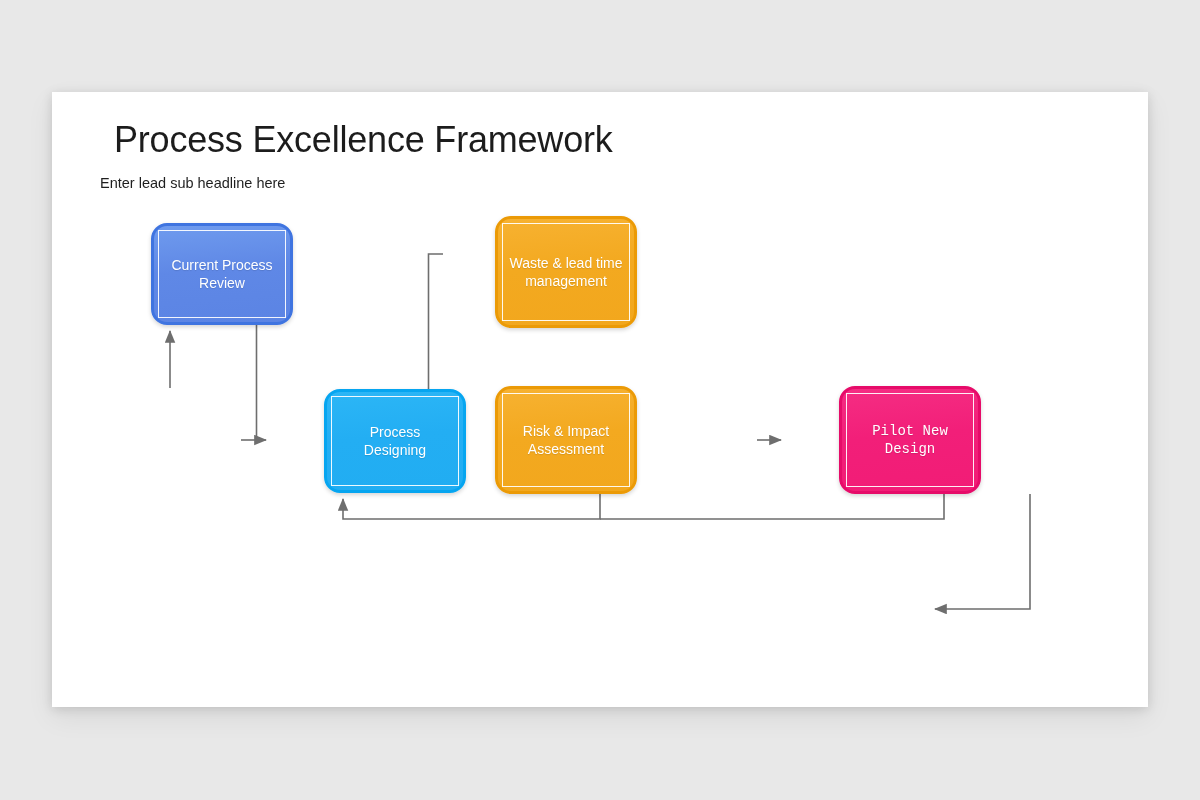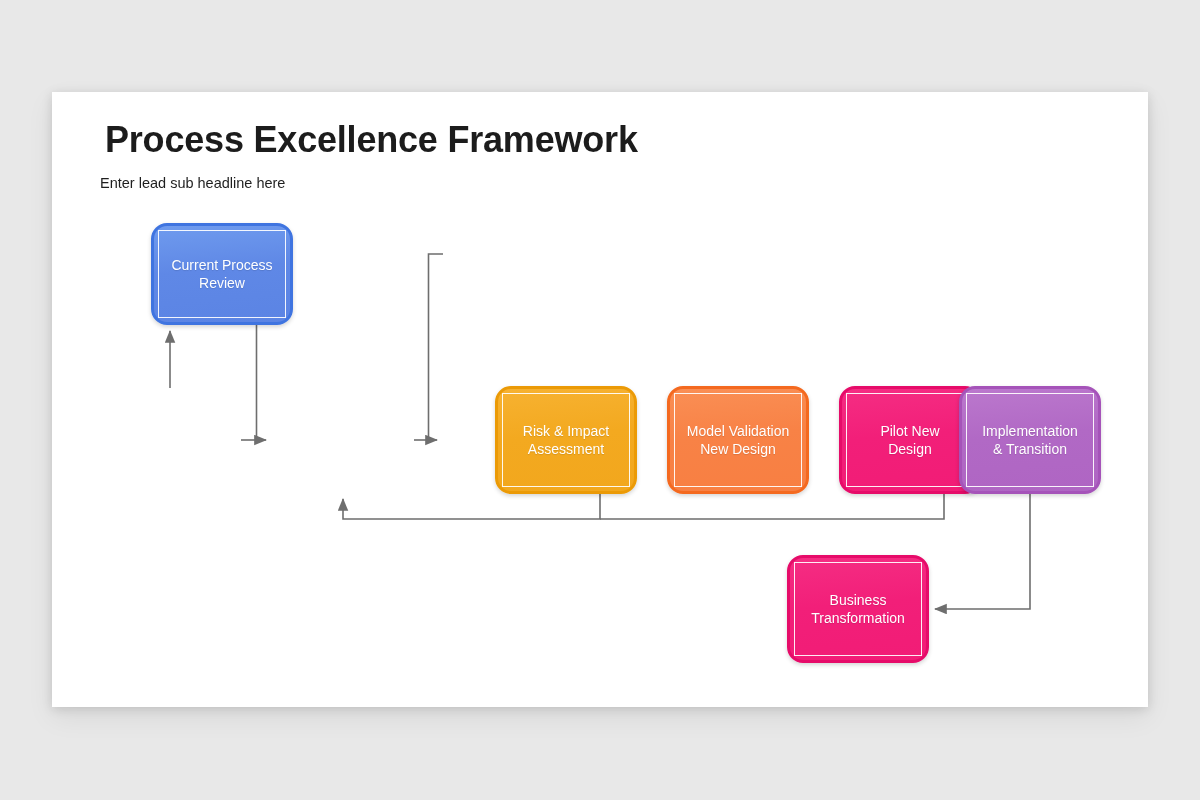--- a/index.html
+++ b/index.html
@@ -16,23 +16,23 @@
     position: absolute;
     left: 52px; top: 92px;
     width: 1096px; height: 615px;
     background: #ffffff;
     box-shadow: 0 2px 10px rgba(0,0,0,0.13), 0 10px 26px rgba(0,0,0,0.07);
   }
 
   
   #page-title {
     position: absolute;
-    left: 53px; top: 27px;
+    left: 62px; top: 27px;
     font-size: 36px;
-    font-weight: 700;
+    font-weight: 400;
     color: #1c1c1c;
     letter-spacing: -0.2px;
     white-space: nowrap;
   }
   #page-subtitle {
     position: absolute;
     left: 48px; top: 83px;
     font-size: 14.5px;
     font-weight: 400;
     color: #1f1f1f;
@@ -115,51 +115,45 @@
     </svg>
 
     <div class="node n-blue" style="left:99px;top:131px;width:142px;height:102px;">
       <div class="inner">
         <span class="label">Current Process
 Review</span>
       </div>
     </div>
 
 
+    <div class="node n-amber" style="left:443px;top:124px;width:142px;height:112px;">
+      <div class="inner">
+        <span class="label">Waste &amp; lead time
+management</span>
+      </div>
+    </div>
 
+    <div class="node n-cyan" style="left:272px;top:297px;width:142px;height:104px;">
+      <div class="inner">
+        <span class="label">Process
+Designing</span>
+      </div>
+    </div>
 
     <div class="node n-amber" style="left:443px;top:294px;width:142px;height:108px;">
       <div class="inner">
         <span class="label">Risk &amp; Impact
 Assessment</span>
       </div>
     </div>
 
-    <div class="node n-orange" style="left:615px;top:294px;width:142px;height:108px;">
-      <div class="inner">
-        <span class="label">Model Validation
-New Design</span>
-      </div>
-    </div>
 
-    <div class="node n-pink" style="left:787px;top:294px;width:142px;height:108px;">
+    <div class="node n-pink" style="left:787px;top:294px;width:142px;height:108px;font-family:Liberation Mono, monospace;">
       <div class="inner">
         <span class="label">Pilot New
 Design</span>
       </div>
     </div>
 
-    <div class="node n-purple" style="left:907px;top:294px;width:142px;height:108px;">
-      <div class="inner">
-        <span class="label">Implementation
-&amp; Transition</span>
-      </div>
-    </div>
 
-    <div class="node n-pink" style="left:735px;top:463px;width:142px;height:108px;">
-      <div class="inner">
-        <span class="label">Business
-Transformation</span>
-      </div>
-    </div>
 
   </div>
 </div>
 
 </body></html>

